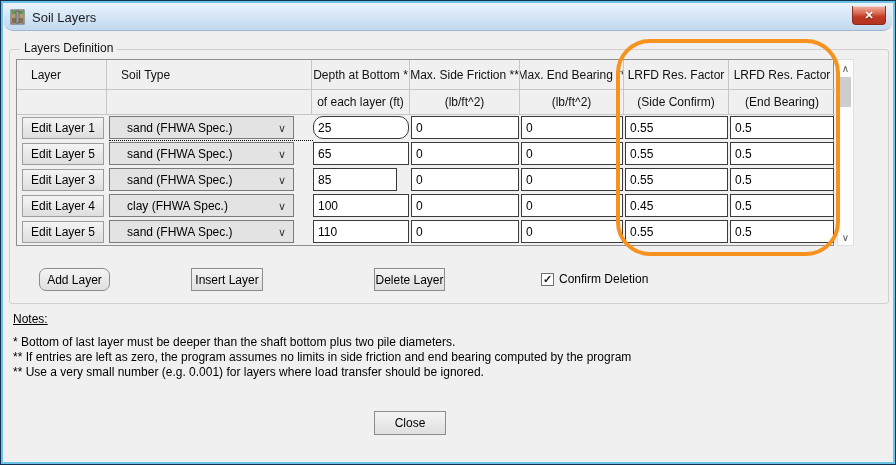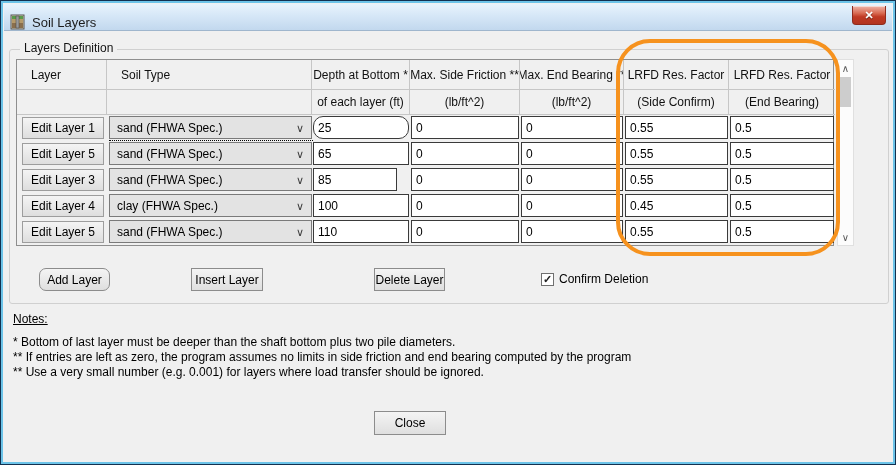--- a/index.html
+++ b/index.html
@@ -12,21 +12,21 @@
     border:1px solid #12304f;
     box-shadow: inset 0 0 0 2px #6cc3e8;
     overflow:hidden;
   }
 
   
   .titlebar {
     position:absolute; left:3px; top:3px; right:3px; height:27px;
     background:linear-gradient(#e8f3fc, #d6e7f7 45%, #c2d8ee);
     border-bottom:1px solid #9fb6cd;
-    display:flex; align-items:flex-end;
+    display:flex; align-items:center;border-radius:9px;
   }
   .title-icon { width:16px; height:16px; margin-left:6px; }
   .title-text { margin-left:6px; font-size:13px; color:#1c1c1c; }
   .close-btn {
     position:absolute; top:2px; right:6px; width:34px; height:19px;
     background:linear-gradient(#efb4a8, #d86a52 40%, #c03a24 60%, #b23420);
     border:1px solid #8e2b1d; border-radius:0 0 4px 4px;
     border-top:none;
     color:#fff; font-weight:bold; font-size:11px;
     display:flex; align-items:center; justify-content:center;
@@ -65,23 +65,23 @@
   .drow { position:absolute; left:0; width:818px; height:26px; }
 
   .edit-btn {
     position:absolute; left:5px; top:2px; width:82px; height:22px;
     background:linear-gradient(#f4f4f4, #dedede);
     border:1px solid #9d9d9d;
     font-family:"Liberation Sans", sans-serif; font-size:12px;
     display:flex; align-items:center; justify-content:center; cursor:default;
   }
   .combo {
-    position:absolute; left:92px; top:1px; width:203px; height:23px;
+    position:absolute; left:92px; top:1px; width:185px; height:23px;
     background:#e3e3e3; border:1px solid #7a7a7a;
-    display:flex; align-items:center; padding-left:7px; cursor:default;
+    display:flex; align-items:center; padding-left:17px; cursor:default;
   }
   .combo .chev {
     position:absolute; right:7px; top:4px; color:#3c3c3c; font-size:11px; line-height:14px;
   }
   .cellbox {
     position:absolute; top:1px; height:23px;
     background:#fff; border:1px solid #3a3a3a;
     display:flex; align-items:center; padding-left:4px;
   }
   .focus-dots {

